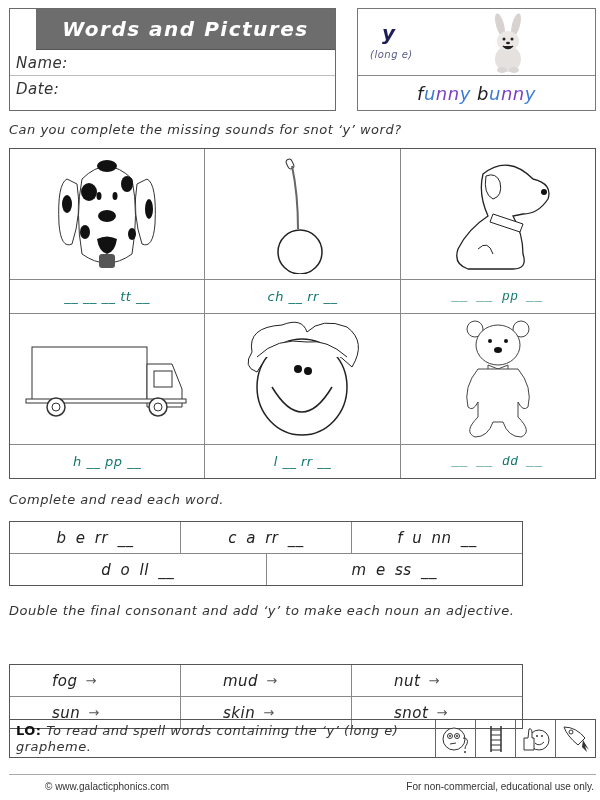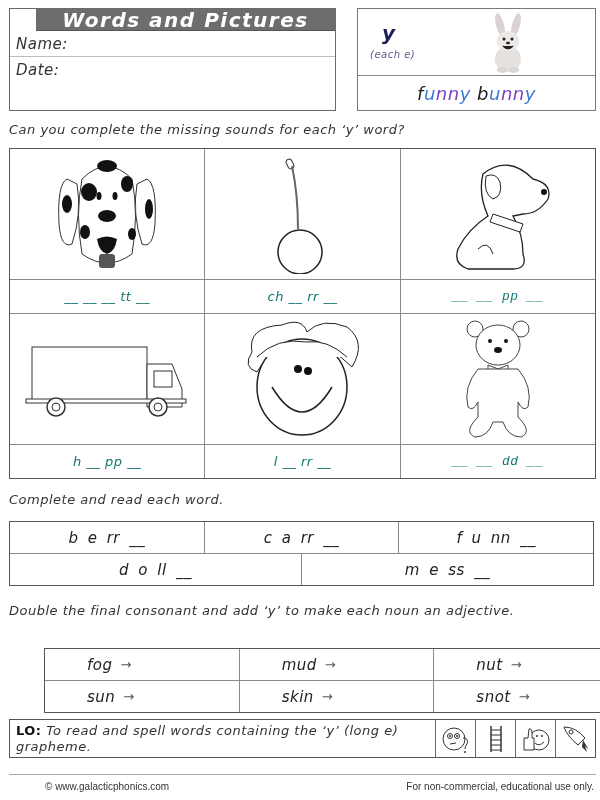--- a/index.html
+++ b/index.html
@@ -2,21 +2,21 @@
 <html><head>
 <meta charset="utf-8">
 <style>
   * { box-sizing: border-box; margin: 0; padding: 0; }
   html, body { width: 600px; height: 800px; background: #ffffff; overflow: hidden; }
   body { position: relative; font-family: "DejaVu Sans", sans-serif; color: #222; }
   .hand { font-family: "DejaVu Sans", sans-serif; font-style: italic; letter-spacing: 0.5px; }
 
   
   .hdr-left { position: absolute; left: 9px; top: 8px; width: 327px; height: 103px; border: 1px solid #6a6a6a; }
-  .hdr-title { height: 22px; background: #6d6d6d; color: #fff; font-size: 20px; font-weight: bold; font-style: italic; display: flex; align-items: center; justify-content: center; letter-spacing: 1.5px; border-bottom: 1px solid #555; margin-left: 26px; }
+  .hdr-title { height: 41px; background: #6d6d6d; color: #fff; font-size: 20px; font-weight: bold; font-style: italic; display: flex; align-items: center; justify-content: center; letter-spacing: 1.5px; border-bottom: 1px solid #555; margin-left: 26px; }
   .hdr-row { height: 26px; border-bottom: 1px solid #bdbdbd; display: flex; align-items: center; padding-left: 6px; font-size: 15px; color: #333; }
   .hdr-row:last-child { border-bottom: none; }
 
   
   .hdr-right { position: absolute; left: 357px; top: 8px; width: 239px; height: 103px; border: 1px solid #777; }
   .hr-top { height: 67px; border-bottom: 1px solid #888; position: relative; }
   .grapheme { position: absolute; left: 24px; top: 12px; font-size: 20px; font-weight: bold; color: #1d1d5a; }
   .grapheme-sub { position: absolute; left: 12px; top: 40px; font-size: 10px; color: #5a5a8a; }
   .bunny { position: absolute; left: 125px; top: 4px; width: 50px; height: 60px; }
   .hr-bottom { height: 34px; display: flex; align-items: center; justify-content: center; font-size: 18px; }
@@ -27,21 +27,21 @@
   .pic-grid { position: absolute; left: 9px; top: 148px; width: 587px; border: 1px solid #555; }
   .pg-row { display: flex; }
   .pg-cell { flex: 1; border-right: 1px solid #888; display: flex; align-items: center; justify-content: center; }
   .pg-cell:last-child { border-right: none; font-family: Liberation Mono, monospace; }
   .img-row .pg-cell { height: 130px; }
   .word-row .pg-cell { height: 33px; font-size: 13px; color: #0f766e; }
   .img-row { border-bottom: 1px solid #888; }
   .word-row.mid { border-bottom: 1px solid #888; }
 
   
-  .tbl { position: absolute; left: 9px; width: 585px; border: 1px solid #555; }
+  .tbl { position: absolute; left: 9px; width: 514px; border: 1px solid #555; }
   .tbl .row { display: flex; border-bottom: 1px solid #888; }
   .tbl .row:last-child { border-bottom: none; }
   .tbl .cell { flex: 1; height: 31px; border-right: 1px solid #888; display: flex; align-items: center; font-size: 15px; color: #222; }
   .tbl .cell:last-child { border-right: none; }
   .tbl.center .cell { justify-content: center; word-spacing: 4px; }
   .tbl.left .cell { padding-left: 42px; }
   .arrow { color: #555; margin-left: 8px; font-style: normal; font-size: 13px; }
 
   
   .lo { position: absolute; left: 9px; top: 719px; width: 587px; height: 39px; border: 1px solid #555; display: flex; }
@@ -61,21 +61,21 @@
       <span>Name:</span>
     </div>
   <div class="hdr-row hand">
       <span>Date:</span>
     </div>
 </div>
 
 <div class="hdr-right">
   <div class="hr-top">
     <span class="grapheme hand">y</span>
-    <span class="grapheme-sub hand">(each e)</span>
+    <span class="grapheme-sub hand">(long e)</span>
     <svg class="bunny" viewBox="0 0 50 60">
       <ellipse cx="17" cy="12" rx="4" ry="12" fill="#d8d3d0" transform="rotate(-15 17 12)"></ellipse>
       <ellipse cx="33" cy="12" rx="4" ry="12" fill="#d8d3d0" transform="rotate(15 33 12)"></ellipse>
       <ellipse cx="25" cy="46" rx="13" ry="13" fill="#e4e1df"></ellipse>
       <ellipse cx="25" cy="28" rx="11" ry="10" fill="#ebe8e6"></ellipse>
       <circle cx="21" cy="26" r="1.5" fill="#222"></circle>
       <circle cx="29" cy="26" r="1.5" fill="#222"></circle>
       <ellipse cx="25" cy="30" rx="2" ry="1.3" fill="#222"></ellipse>
       <path d="M20 33 Q25 38 30 33" stroke="#222" stroke-width="1.5" fill="#222"></path>
       <ellipse cx="19" cy="57" rx="5" ry="3" fill="#d9d6d4"></ellipse>
@@ -88,21 +88,21 @@
       <span style="color: rgb(123, 63, 196);">nn</span>
       <span style="color: rgb(58, 123, 213);">y</span>
       <span>&nbsp;</span>
       <span style="color: rgb(34, 34, 34);">b</span>
       <span style="color: rgb(58, 123, 213);">u</span>
       <span style="color: rgb(123, 63, 196);">nn</span>
       <span style="color: rgb(58, 123, 213);">y</span>
     </div>
 </div>
 
-<div class="instr hand" style="top:122px;">Can you complete the missing sounds for each ‘y’ word?</div>
+<div class="instr hand" style="top:122px;">Can you complete the missing sounds for snot ‘y’ word?</div>
 
 <div class="pic-grid">
   <div class="pg-row img-row">
     <div class="pg-cell">
       <svg width="120" height="120" viewBox="0 0 120 120">
         <path d="M20 25 Q10 30 12 70 Q14 95 25 90 Q35 60 30 30 Z" fill="#fff" stroke="#333"></path>
         <path d="M100 25 Q110 30 108 70 Q106 95 95 90 Q85 60 90 30 Z" fill="#fff" stroke="#333"></path>
         <path d="M35 25 Q60 0 85 25 Q92 60 85 100 Q60 118 35 100 Q28 60 35 25 Z" fill="#fff" stroke="#333"></path>
         <ellipse cx="60" cy="12" rx="10" ry="6" fill="#111"></ellipse>
         <ellipse cx="42" cy="38" rx="8" ry="9" fill="#111"></ellipse>
@@ -190,21 +190,21 @@
     <div class="cell">c  a  rr  __</div>
     <div class="cell">f  u  nn  __</div>
   </div>
   <div class="row">
     <div class="cell">d  o  ll  __</div>
     <div class="cell">m  e  ss  __</div>
   </div>
 </div>
 
 <div class="instr hand" style="top:601px; width:580px; line-height:20px;">Double the final consonant and add ‘y’ to make each noun an adjective.</div>
-<div class="tbl left hand" style="top:648px;margin-left:35px;">
+<div class="tbl left hand" style="top:664px;">
   <div class="row">
     <div class="cell">
         <span>fog</span>
         <span class="arrow">→</span>
       </div>
     <div class="cell">
         <span>mud</span>
         <span class="arrow">→</span>
       </div>
     <div class="cell">

